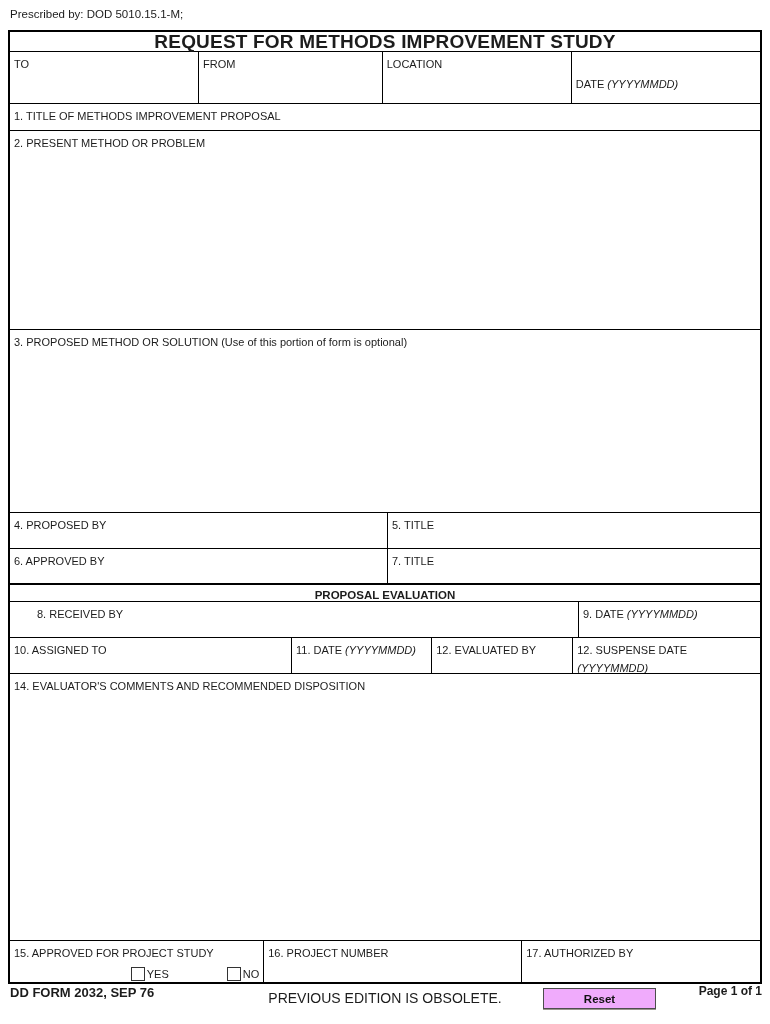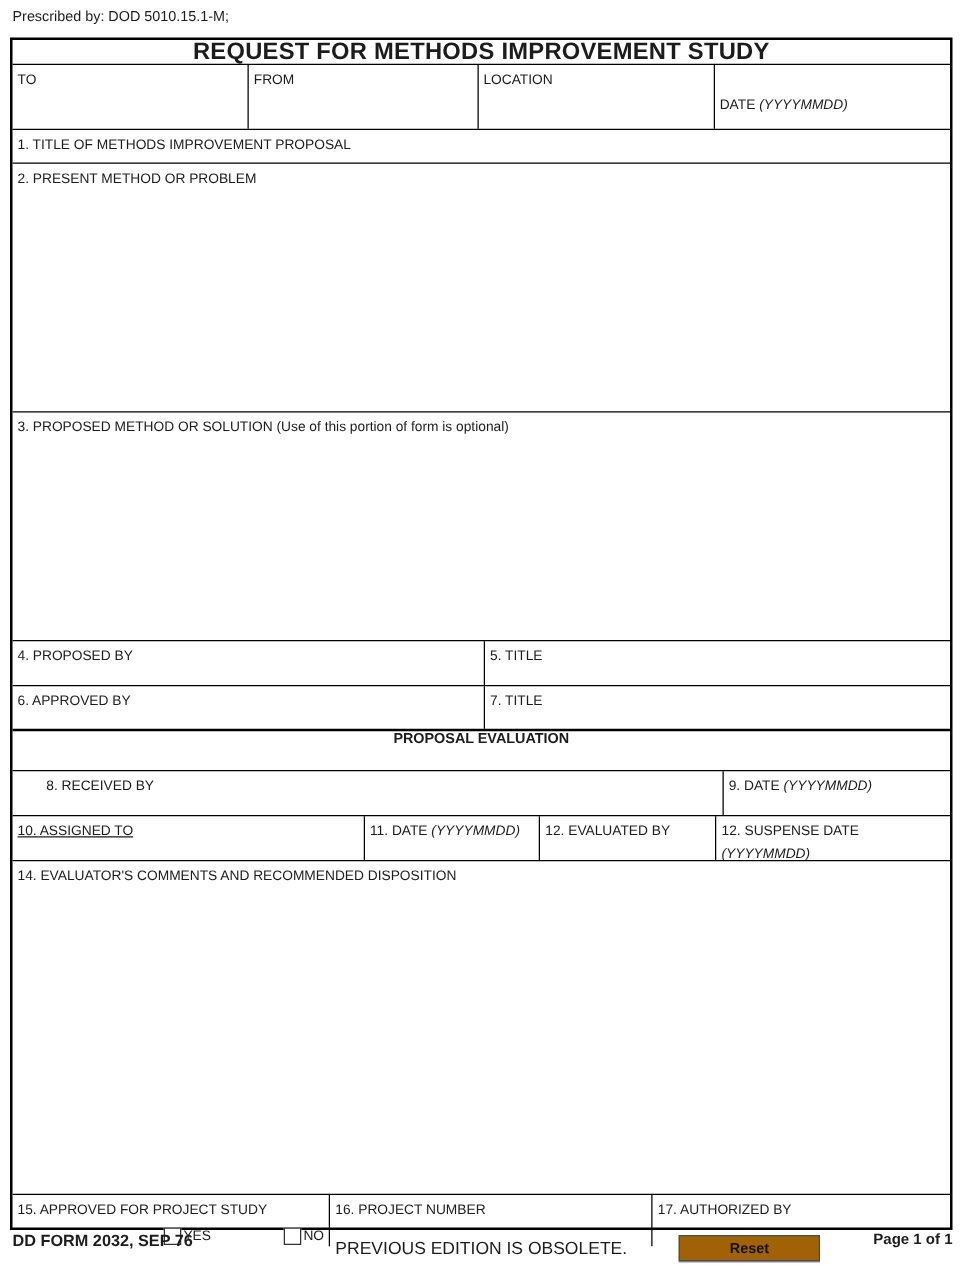--- a/index.html
+++ b/index.html
@@ -46,33 +46,33 @@
     font-size: 19px; font-weight: bold; letter-spacing: 0.2px;
     text-align: center;
   }
   .r-header { height: 52px; }
   .r-f1 { height: 27px; }
   .r-f2 { height: 199px; }
   .r-f3 { height: 183px; }
   .r-f45 { height: 36px; }
   .r-f67 { height: 36px; }
   .r-section {
-    height: 32px;
-    display: flex; align-items: flex-start; justify-content: center;
+    height: 17px;
+    display: flex; align-items: flex-end; justify-content: center;
   }
   .section-title { font-size: 11.5px; font-weight: bold; }
   .r-f89 { height: 36px; padding-left: 23px; }
   .r-f10 { height: 36px; }
   .r-f14 { height: 267px; }
   .r-f15 { height: 41px; }
 
   .w25a { width: 25.2%; } .w25b { width: 24.5%; } .w25c { width: 25.2%; } .w25d { width: 25.1%; margin-top: 20px; }
   .w50a { width: 50.4%; } .w50b { width: 49.6%; }
   .w75  { width: 75.1%; } .w25e { width: 24.9%; }
-  .w10a { width: 37.6%; text-decoration: underline; } .w10b { width: 18.7%; } .w10c { width: 18.8%; } .w10d { width: 24.9%; }
+  .w10a { width: 37.6%; } .w10b { width: 18.7%; } .w10c { width: 18.8%; } .w10d { width: 24.9%; }
   .w15a { width: 33.9%; } .w15b { width: 34.4%; } .w15c { width: 31.7%; }
 
   .checkline {
     margin-top: 6px; margin-left: 22px;
     display: flex; align-items: center; gap: 58px; justify-content: flex-end;
   }
   .checkitem { display: flex; align-items: center; }
   .checkbox {
     width: 14px; height: 14px;
     border: 1px solid #333;
@@ -90,21 +90,21 @@
     position: absolute; left: 0; top: 990px; width: 770px;
     text-align: center; font-size: 14px;
   }
   .footer-page {
     position: absolute; right: 8px; top: 984px;
     font-size: 12px; font-weight: bold;
   }
   .reset-btn {
     position: absolute; left: 543px; top: 988px;
     width: 113px; height: 21px;
-    background: #a16207;
+    background: #f0abfc;
     border: 1px solid #4d4d4d;
     box-shadow: 0 1px 0 #9a968e;
     font-family: "Liberation Sans", sans-serif;
     font-size: 11.5px; font-weight: bold; color: #111;
     text-align: center; line-height: 18px;
     cursor: pointer;
   }
 </style>
 </head>
 <body>

